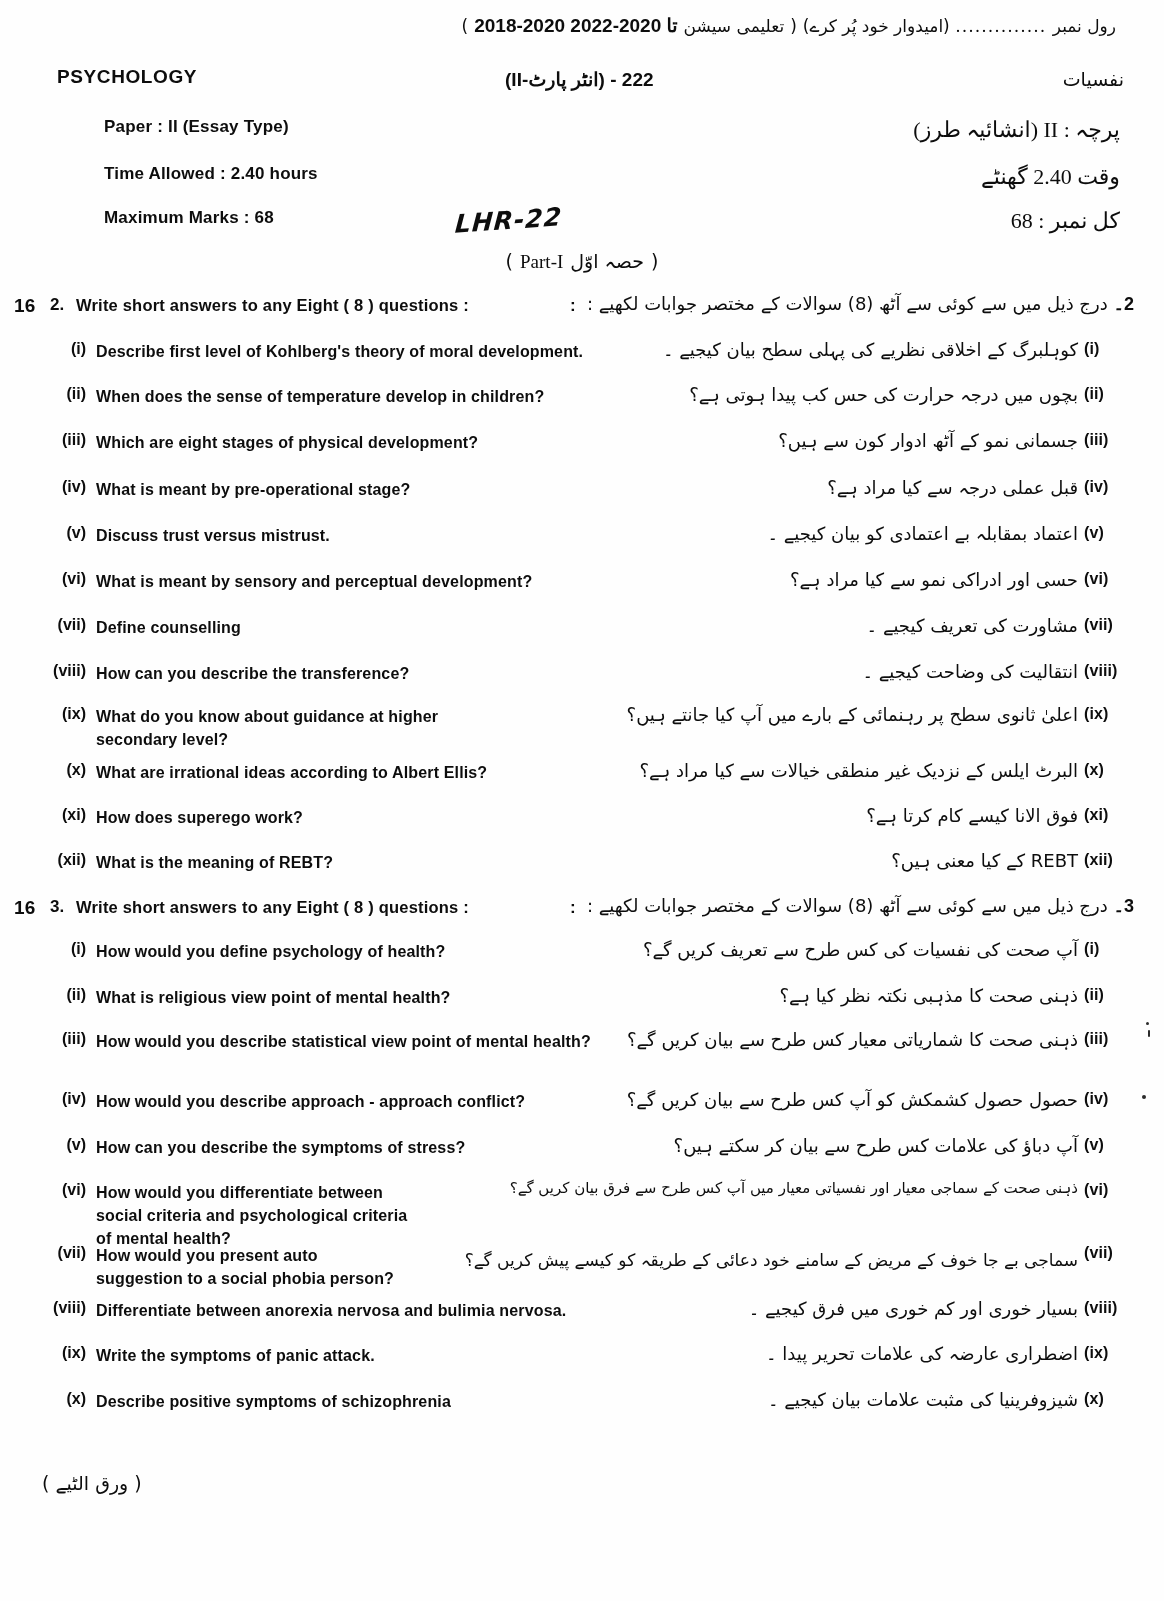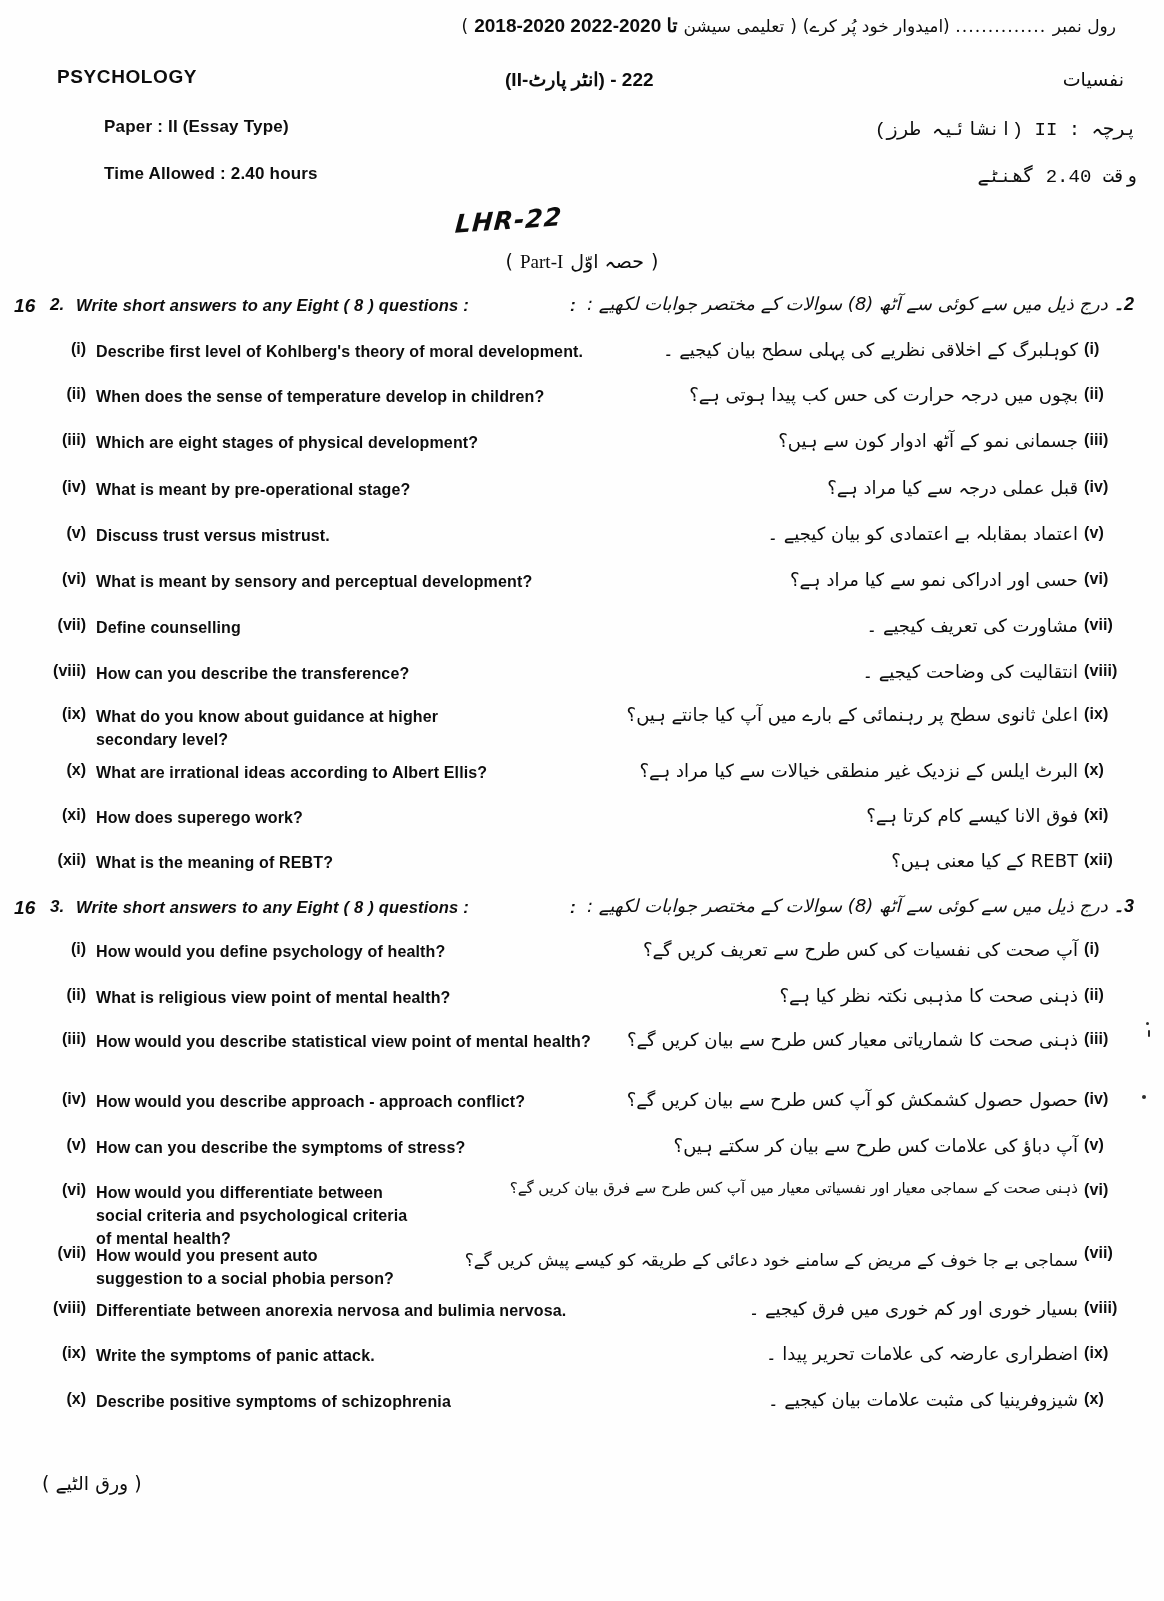--- a/index.html
+++ b/index.html
@@ -116,24 +116,24 @@
     position: absolute;
     left: 104px;
     top: 0;
     font-size: 17px;
     font-weight: bold;
     letter-spacing: 0.2px;
     white-space: nowrap;
   }
   .meta .r {
     position: absolute;
-    right: 27px;
-    top: 0;
-    font-size: 19px;
-    font-family: Liberation Mono, monospace;
+    right: 44px;
+    top: 0;
+    font-size: 22px;
+    font-family: Liberation Serif, serif;
     direction: rtl;
     white-space: nowrap;
   }
   .m1 { top: 117px; }
   .m2 { top: 164px; }
   .m3 { top: 208px; }
 
   
   .hand-note {
     position: absolute;
@@ -168,21 +168,20 @@
     direction: ltr;
     font-size: 19px;
   }
 
   
   .qhead {
     position: absolute;
     left: 0;
     width: 1164px;
     height: 30px;
-    font-style: italic;
   }
   .qhead .marks {
     position: absolute;
     left: 14px;
     top: 0;
     font-size: 19px;
     font-weight: bold;
   }
   .qhead .qno {
     position: absolute;
@@ -312,20 +311,24 @@
   </div>
 
   <div class="meta m1">
     <div class="l en">Paper : II (Essay Type)</div>
     <div class="r">پرچہ : II (انشائیہ طرز)</div>
   </div>
   <div class="meta m2">
     <div class="l en">Time Allowed : 2.40 hours</div>
     <div class="r">وقت 2.40 گھنٹے</div>
   </div>
+  <div class="meta m3">
+    <div class="l en">Maximum Marks : 68</div>
+    <div class="r">کل نمبر : 68</div>
+  </div>
 
   <div class="hand-note">LHR-22</div>
 
   <div class="part-heading">
     <span class="wrap">
       <span>(</span>
       <span>حصہ اوّل</span>
       <span class="lat">Part-I</span>
       <span>)</span>
     </span>

